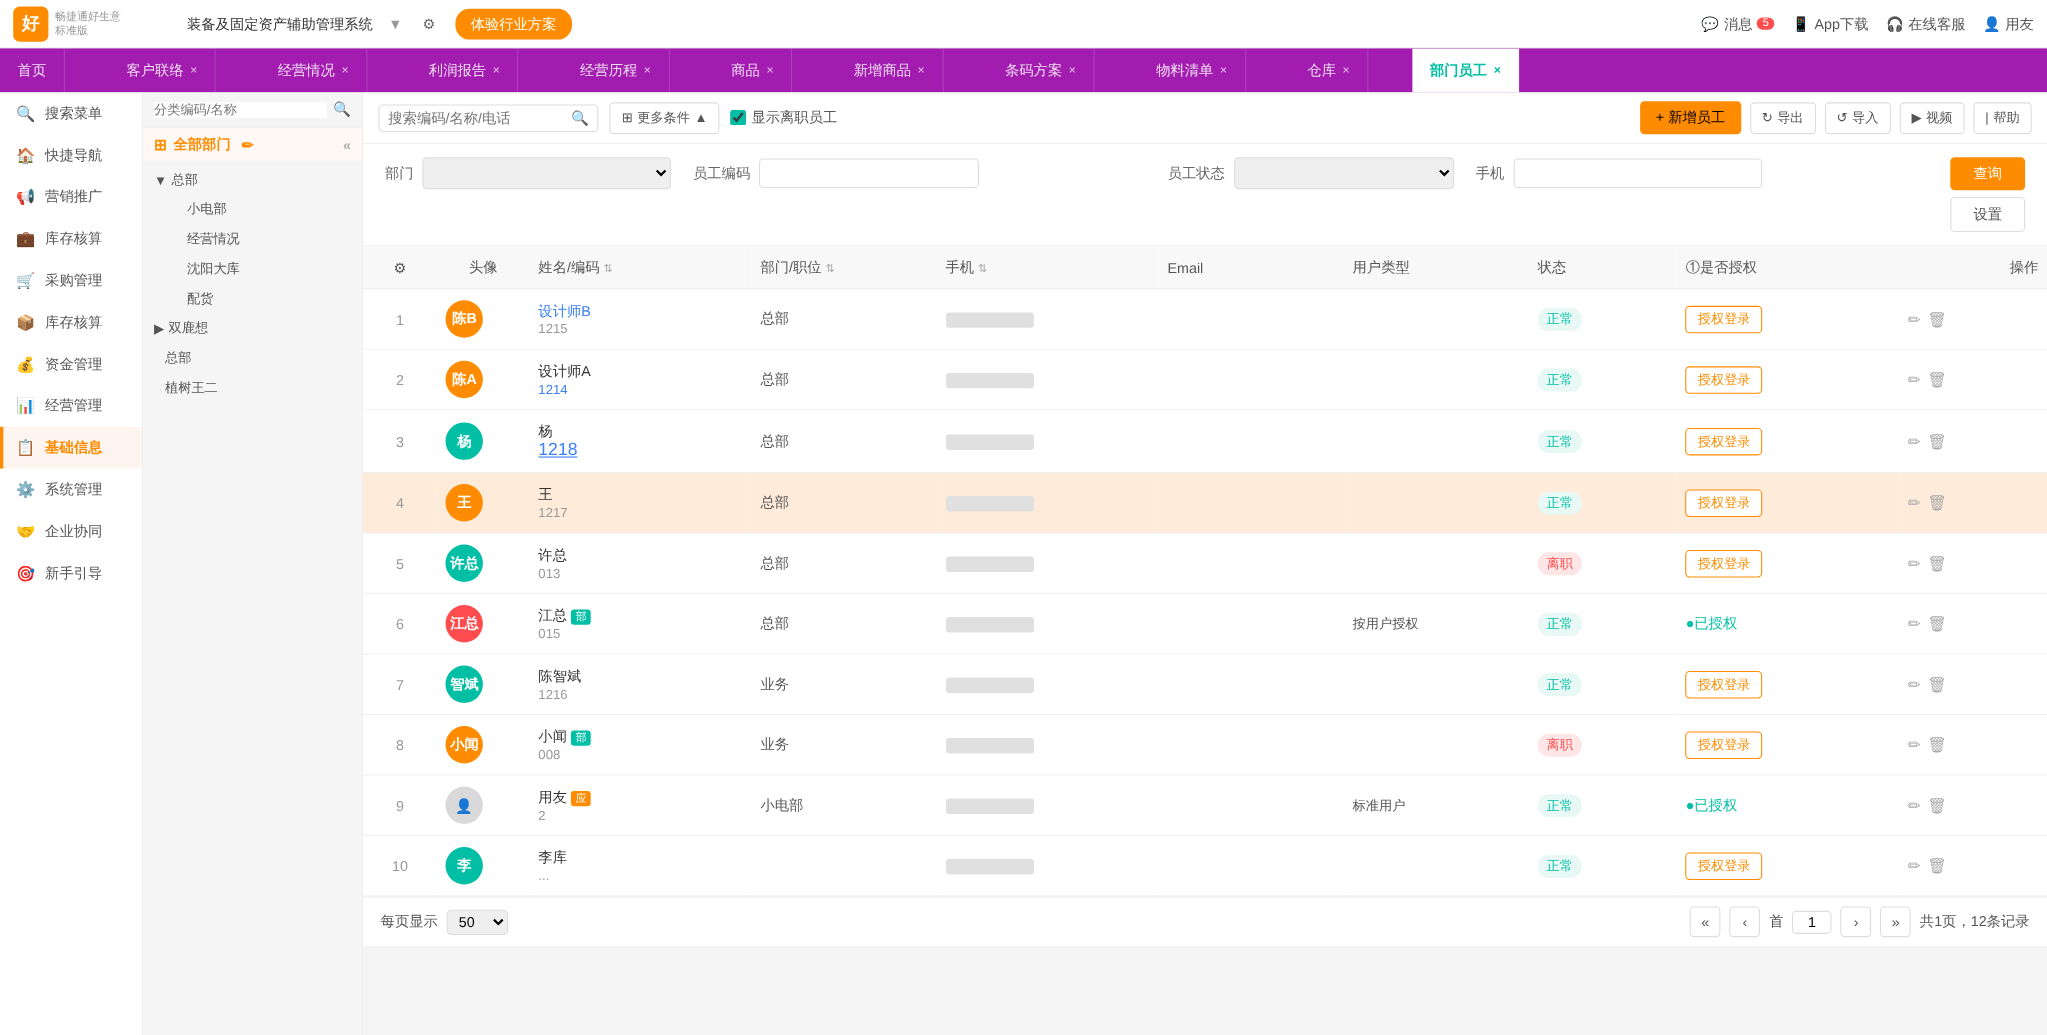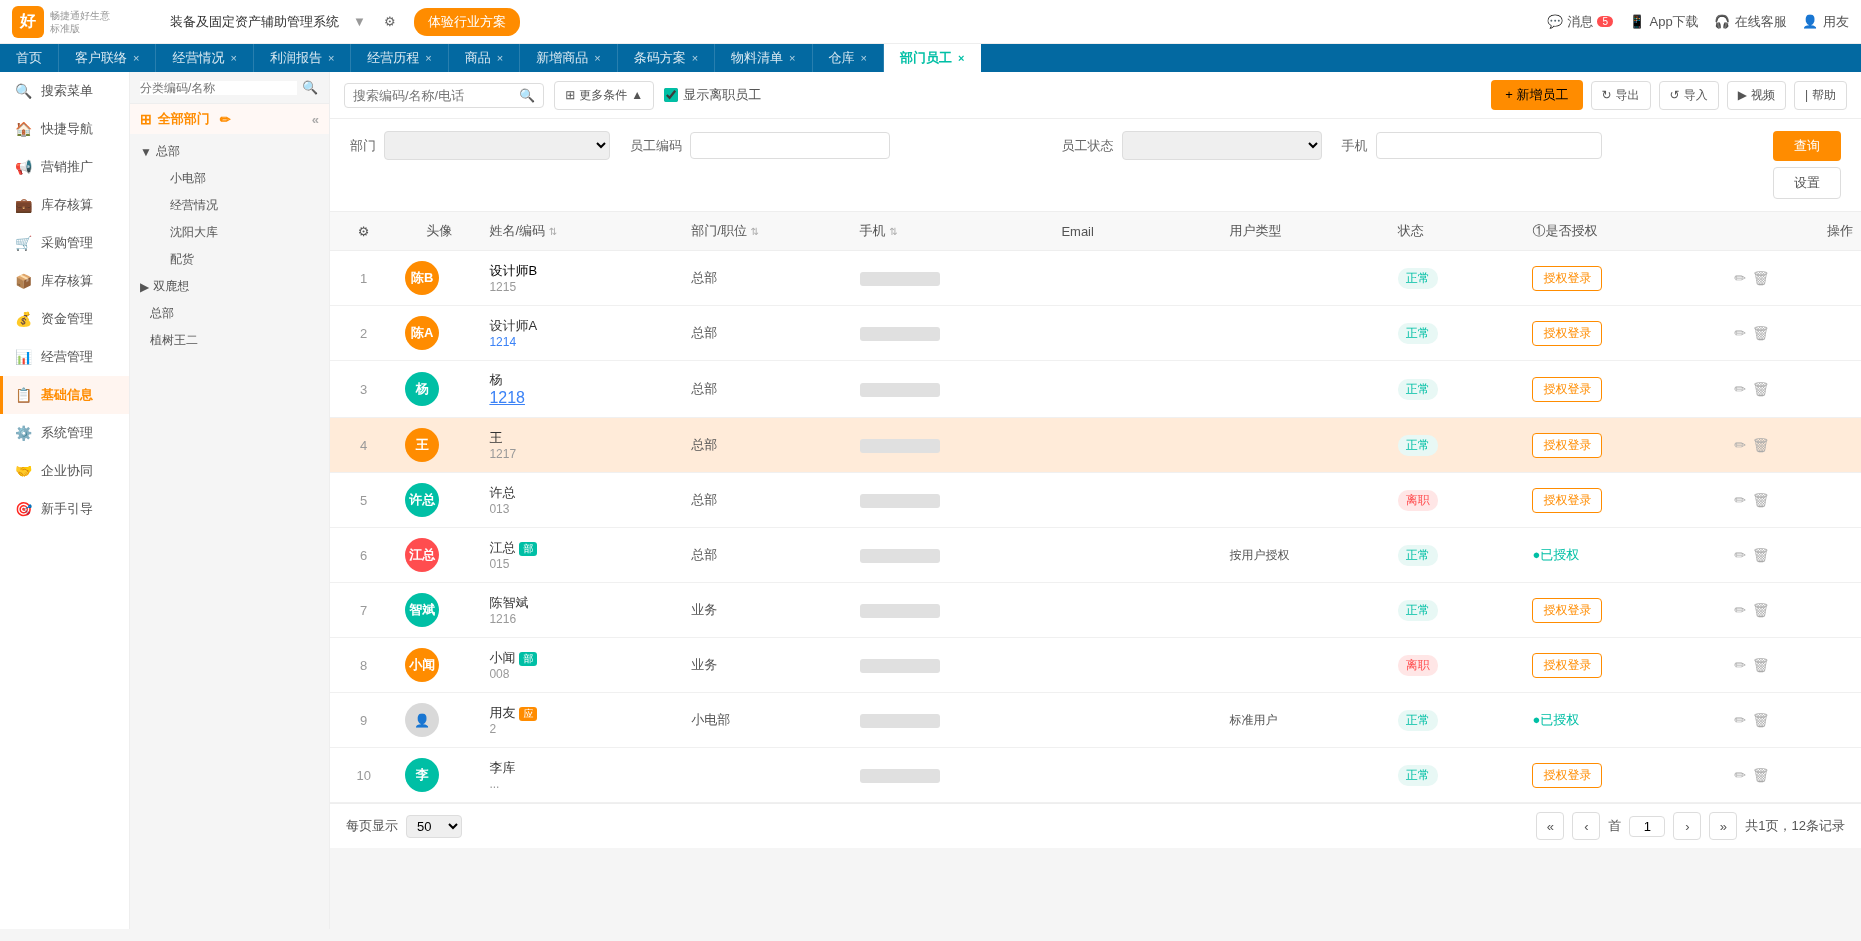--- a/index.html
+++ b/index.html
@@ -12,21 +12,21 @@
     .logo-text { font-size: 12px; color: #333; line-height: 1.3; }
     .logo-text span { display: block; font-size: 10px; color: #999; }
     .top-bar-dropdown { color: #999; margin-left: 4px; cursor: pointer; }
     .top-bar-gear { width: 28px; height: 28px; display: flex; align-items: center; justify-content: center; color: #666; cursor: pointer; }
     .top-bar-trial { background: #ff8c00; color: #fff; border: none; border-radius: 13px; padding: 5px 14px; cursor: pointer; font-size: 13px; }
     .top-bar-right { display: flex; align-items: center; gap: 16px; margin-left: auto; }
     .top-bar-right-item { display: flex; align-items: center; gap: 4px; color: #555; cursor: pointer; font-size: 13px; }
     .badge { background: #ff4d4f; color: #fff; border-radius: 10px; font-size: 10px; padding: 0 5px; min-width: 16px; text-align: center; }
 
     
-    .nav-tabs { display: flex; align-items: center; background: #0369a1; height: 28px; padding: 0 0 0 0; overflow-x: auto; }
+    .nav-tabs { display: flex; align-items: center; background: #a21caf; height: 40px; padding: 0 0 0 0; overflow-x: auto; gap: 40px; }
     .nav-tab { padding: 0 16px; height: 40px; display: flex; align-items: center; color: rgba(255,255,255,0.85); cursor: pointer; font-size: 13px; white-space: nowrap; gap: 4px; border-right: 1px solid rgba(255,255,255,0.15); }
     .nav-tab.active { background: #fff; color: #00bfa5; font-weight: bold; }
     .nav-tab .close-x { font-size: 11px; color: rgba(255,255,255,0.7); margin-left: 2px; }
     .nav-tab.active .close-x { color: #00bfa5; }
 
     
     .main-layout { display: flex; height: calc(100vh - 84px); }
 
     
     .sidebar { width: 130px; background: #fff; border-right: 1px solid #eee; overflow-y: auto; flex-shrink: 0; }
@@ -337,21 +337,21 @@
                 <th class="col-op">操作</th>
               </tr>
             </thead>
             <tbody id="table-body">
                 <tr>
     <td class="col-num" style="text-align:center;color:#999;">1</td>
     <td class="col-avatar" style="text-align:center;">
       <div class="avatar" style="background:#ff8c00;">陈B</div>
     </td>
     <td class="col-name">
-    <div style="font-size:13px;color:#000000;">设计师B</div>
+    <div style="font-size:13px;color:#3b82f6;">设计师B</div>
     <div style="font-size:12px;color:#999;">1215</div>
   </td>
     <td class="col-dept" style="color:#555;">总部</td>
     <td class="col-phone"><span class="phone-blur"></span></td>
     <td class="col-email"></td>
     <td class="col-usertype" style="color:#555;font-size:12px;"></td>
     <td class="col-status">
       <span class="status-badge status-normal">正常</span>
     </td>
     <td class="col-auth"><button class="btn-auth">授权登录</button></td>

